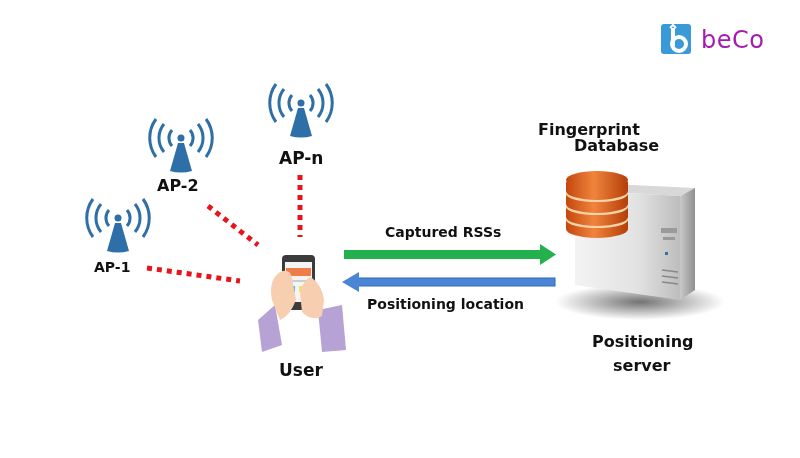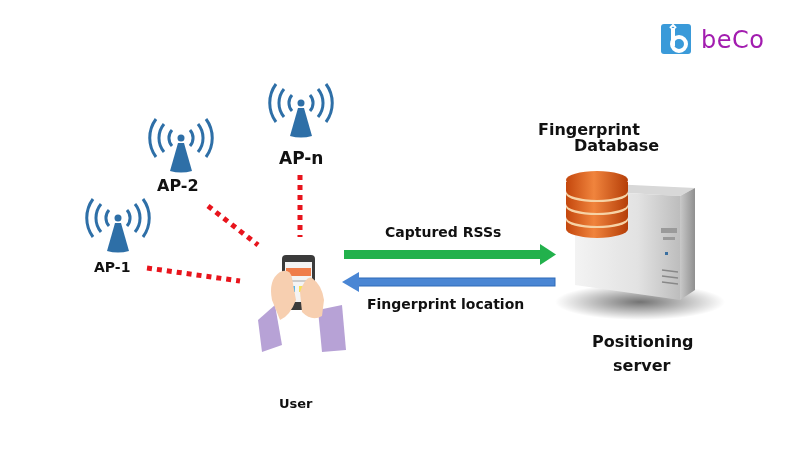--- a/index.html
+++ b/index.html
@@ -132,19 +132,19 @@
     <path d="M566 194 L566 204 A31 9 0 0 0 628 204 L628 194 Z" fill="url(#diskGrad)"></path>
     <ellipse cx="597" cy="194" rx="31" ry="8" fill="#f6d3a6"></ellipse>
     <path d="M566 182 L566 191 A31 9 0 0 0 628 191 L628 182 Z" fill="url(#diskGrad)"></path>
     <ellipse cx="597" cy="180" rx="31" ry="9" fill="url(#diskGrad)"></ellipse>
   </g>
 </svg>
 
 <div class="lbl" style="left:94px;top:259px;font-size:14px;">AP-1</div>
 <div class="lbl" style="left:157px;top:176px;font-size:16px;">AP-2</div>
 <div class="lbl" style="left:279px;top:148px;font-size:17px;">AP-n</div>
-<div class="lbl" style="left:279px;top:360px;font-size:13px;margin-top:36px;">User</div>
+<div class="lbl" style="left:279px;top:360px;font-size:17px;">User</div>
 <div class="lbl" style="left:385px;top:224px;font-size:14px;">Captured RSSs</div>
-<div class="lbl" style="left:367px;top:296px;font-size:14px;">Fingerprint location</div>
+<div class="lbl" style="left:367px;top:296px;font-size:14px;">Positioning location</div>
 <div class="lbl" style="left:538px;top:112px;font-size:16px;margin-top:8px;">Fingerprint</div>
 <div class="lbl" style="left:574px;top:136px;font-size:16px;">Database</div>
 <div class="lbl" style="left:592px;top:332px;font-size:16px;text-align:center;">Positioning</div>
 <div class="lbl" style="left:613px;top:356px;font-size:16px;">server</div>
 
 </body></html>

